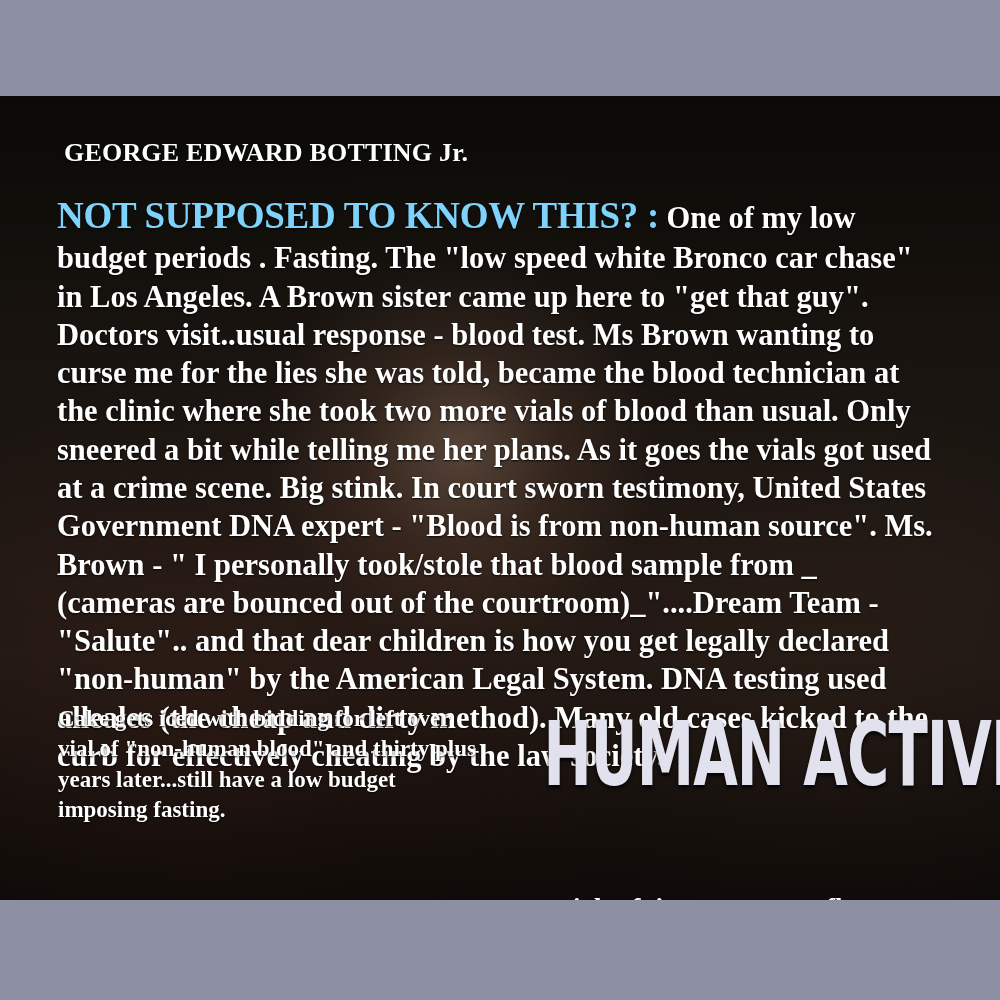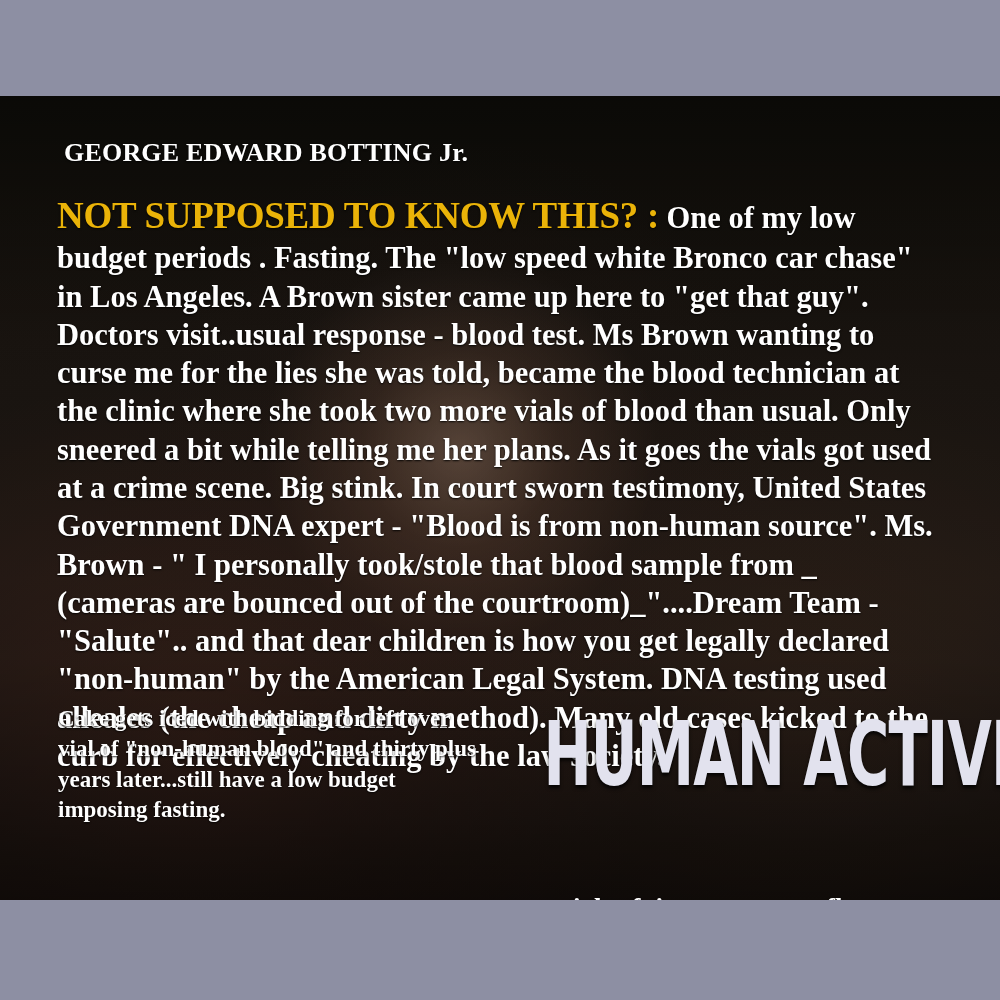--- a/index.html
+++ b/index.html
@@ -70,21 +70,21 @@
     line-height: 1.255;
     font-weight: 700;
     color: #ffffff;
     text-shadow: 0 1px 2px rgba(0,0,0,0.85);
     text-align: left;
   }
   #headline {
     font-size: 37px;
     font-weight: 700;
     letter-spacing: -0.3px;
-    color: #eab308;
+    color: #7dd3fc;
   }
   .ital {
   }
   #closing {
     position: absolute;
     left: 58px;
     top: 608px;
     width: 430px;
     font-size: 23px;
     line-height: 1.32;

